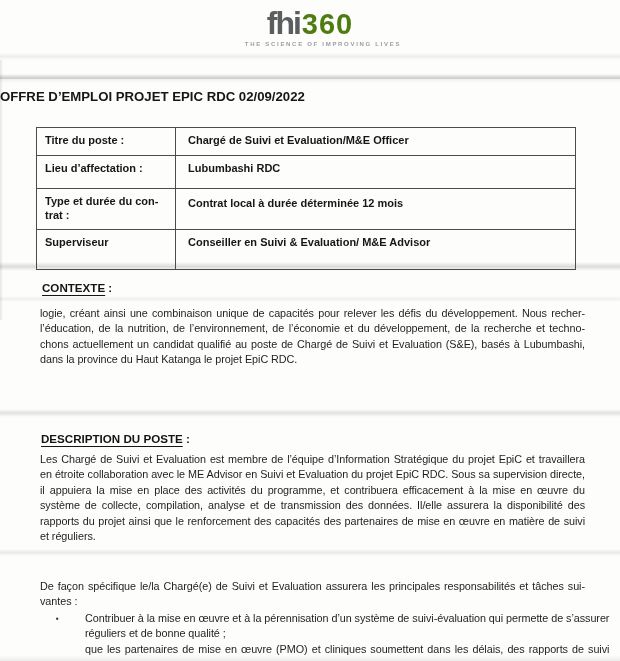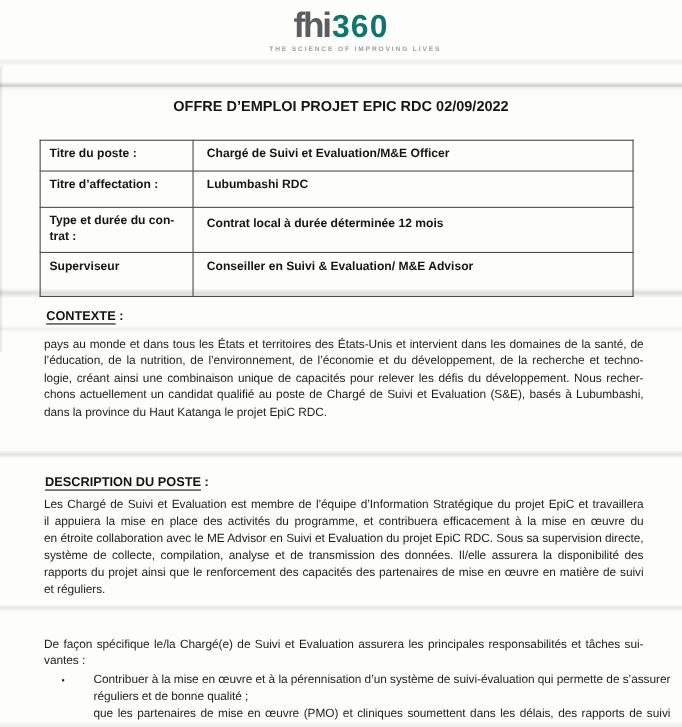--- a/index.html
+++ b/index.html
@@ -20,27 +20,27 @@
   .b4 { top: 296px; height: 6px; background: linear-gradient(180deg, rgba(0,0,0,0) 0%, rgba(0,0,0,0.05) 50%, rgba(0,0,0,0) 100%); }
   .b5 { top: 409px; height: 8px; background: linear-gradient(180deg, rgba(0,0,0,0) 0%, rgba(0,0,0,0.11) 50%, rgba(0,0,0,0) 100%); }
   .b6 { top: 549px; height: 7px; background: linear-gradient(180deg, rgba(0,0,0,0) 0%, rgba(0,0,0,0.08) 50%, rgba(0,0,0,0) 100%); }
   .b7 { top: 655px; height: 6px; background: linear-gradient(180deg, rgba(0,0,0,0) 0%, rgba(0,0,0,0.07) 100%); }
   .edge-l { position: absolute; left: 0; top: 60px; width: 3px; height: 260px; background: linear-gradient(90deg, rgba(0,0,0,0.10), rgba(0,0,0,0)); pointer-events: none; }
 
   
   .logo { position: absolute; top: 7px; left: 0; width: 100%; text-align: center; line-height: 1; }
   .logo-row { white-space: nowrap; }
   .logo-fhi { font-size: 32px; font-weight: bold; letter-spacing: -2px; color: #5c5d5f; }
-  .logo-360 { font-size: 29px; font-weight: bold; letter-spacing: 1px; color: #0f766e; margin-left: 2px; }
+  .logo-360 { font-size: 29px; font-weight: bold; letter-spacing: 1px; color: #4d7c0f; margin-left: 2px; }
   .logo-tagline { margin-top: 2px; font-size: 6px; letter-spacing: 1.7px; color: #9b9da0; font-weight: bold; padding-left: 26px; }
 
   
   .doc-title {
     position: absolute; top: 89px; left: 0; width: 100%;
-    text-align: center; font-size: 13.2px; font-weight: bold; color: #161616; letter-spacing: 0px;
+    font-size: 13.2px; font-weight: bold; color: #161616; letter-spacing: 0px;
   }
 
   
   .info-table {
     position: absolute; top: 127px; left: 36px; width: 540px;
     border-collapse: collapse; table-layout: fixed;
   }
   .info-table td {
     border: 1.4px solid #4c4c4c;
     font-size: 11px; font-weight: bold; color: #161616;
@@ -97,52 +97,51 @@
 
   <div class="doc-title">OFFRE D’EMPLOI PROJET EPIC RDC 02/09/2022</div>
 
   <table class="info-table">
     <tbody>
       <tr class="r1">
         <td class="lbl">Titre du poste :</td>
         <td class="val">Chargé de Suivi et Evaluation/M&amp;E Officer</td>
       </tr>
       <tr class="r2">
-        <td class="lbl">Titre d’affectation :</td>
+        <td class="lbl">Lieu d’affectation :</td>
         <td class="val">Lubumbashi RDC</td>
       </tr>
       <tr class="r3">
         <td class="lbl">Type et durée du con- trat :</td>
         <td class="val">Contrat local à durée déterminée 12 mois</td>
       </tr>
       <tr class="r4">
         <td class="lbl">Superviseur</td>
         <td class="val">Conseiller en Suivi &amp; Evaluation/ M&amp;E Advisor</td>
       </tr>
     </tbody>
   </table>
 
   <div class="sec-heading h-contexte">
     <span class="u">CONTEXTE</span><span> :</span>
   </div>
   <div class="para p-contexte">
-    <div class="ln just">pays au monde et dans tous les États et territoires des États-Unis et intervient dans les domaines de la santé, de</div>
+    <div class="ln just">logie, créant ainsi une combinaison unique de capacités pour relever les défis du développement. Nous recher-</div>
     <div class="ln just">l’éducation, de la nutrition, de l’environnement, de l’économie et du développement, de la recherche et techno-</div>
-    <div class="ln just">logie, créant ainsi une combinaison unique de capacités pour relever les défis du développement. Nous recher-</div>
     <div class="ln just">chons actuellement un candidat qualifié au poste de Chargé de Suivi et Evaluation (S&amp;E), basés à Lubumbashi,</div>
     <div class="ln">dans la province du Haut Katanga le projet EpiC RDC.</div>
   </div>
 
   <div class="sec-heading h-description">
     <span class="u">DESCRIPTION DU POSTE</span><span> :</span>
   </div>
   <div class="para p-description">
     <div class="ln just">Les Chargé de Suivi et Evaluation est membre de l’équipe d’Information Stratégique du projet EpiC et travaillera</div>
+    <div class="ln just">en étroite collaboration avec le ME Advisor en Suivi et Evaluation du projet EpiC RDC. Sous sa supervision directe,</div>
     <div class="ln just">il appuiera la mise en place des activités du programme, et contribuera efficacement à la mise en œuvre du</div>
-    <div class="ln just">en étroite collaboration avec le ME Advisor en Suivi et Evaluation du projet EpiC RDC. Sous sa supervision directe,</div>
     <div class="ln just">système de collecte, compilation, analyse et de transmission des données. Il/elle assurera la disponibilité des</div>
     <div class="ln just">rapports du projet ainsi que le renforcement des capacités des partenaires de mise en œuvre en matière de suivi</div>
     <div class="ln">et réguliers.</div>
   </div>
 
   <div class="para p-resp-intro">
     <div class="ln just">De façon spécifique le/la Chargé(e) de Suivi et Evaluation assurera les principales responsabilités et tâches sui-</div>
     <div class="ln">vantes :</div>
   </div>
 

